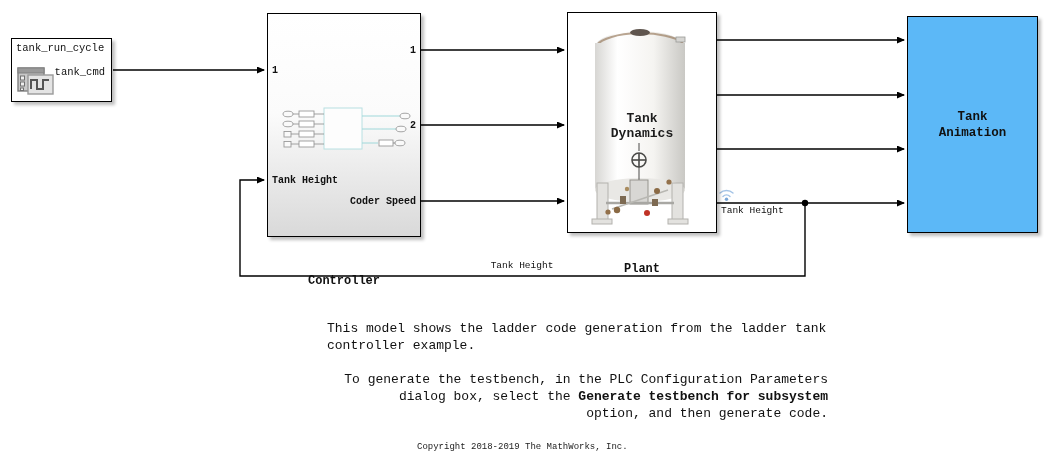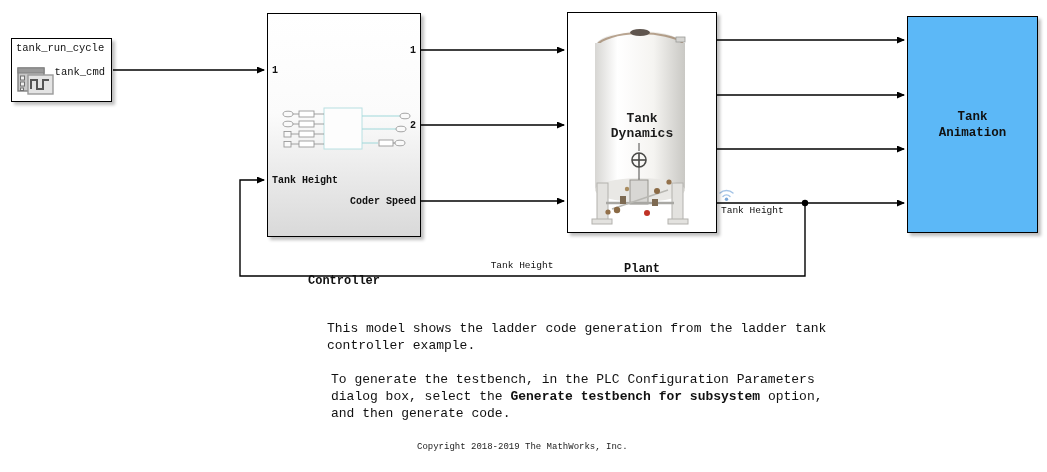--- a/index.html
+++ b/index.html
@@ -29,21 +29,21 @@
   .lbl-controller{left:267px;top:240px;width:154px;margin-top:34px;}
   .lbl-plant{left:567px;top:238px;width:150px;margin-top:24px;}
   .anim-text{font-size:12.5px;font-weight:bold;color:#111;text-align:center;line-height:16px;width:80px;}
   .tank-caption{position:absolute;left:0;top:98px;width:100%;text-align:center;
     font-size:13px;font-weight:bold;color:#1c1c1c;line-height:15px;white-space:pre-line;}
   .wire-label{position:absolute;font-size:9.5px;color:#111;white-space:nowrap;}
   .wl-plant{left:721px;top:205px;}
   .wl-feedback{left:467px;top:260px;width:110px;text-align:center;}
   .annotation{position:absolute;left:327px;top:304px;width:517px;font-size:13px;line-height:17px;color:#111;}
   .annotation p{margin:16px 0 17px 0;}
-  .annotation p:last-child{margin:4px;}
+  .annotation p:last-child{margin:16px;text-align:right;}
   .copyright{position:absolute;left:417px;top:442px;font-size:9px;color:#222;}
   .icon-svg{position:absolute;left:5px;bottom:4px;}
   .thumb-svg{position:absolute;left:14px;top:92px;}
   .tank-svg{position:absolute;left:0;top:0;}
 </style>
 </head>
 <body>
 
 <div id="canvas">
 

